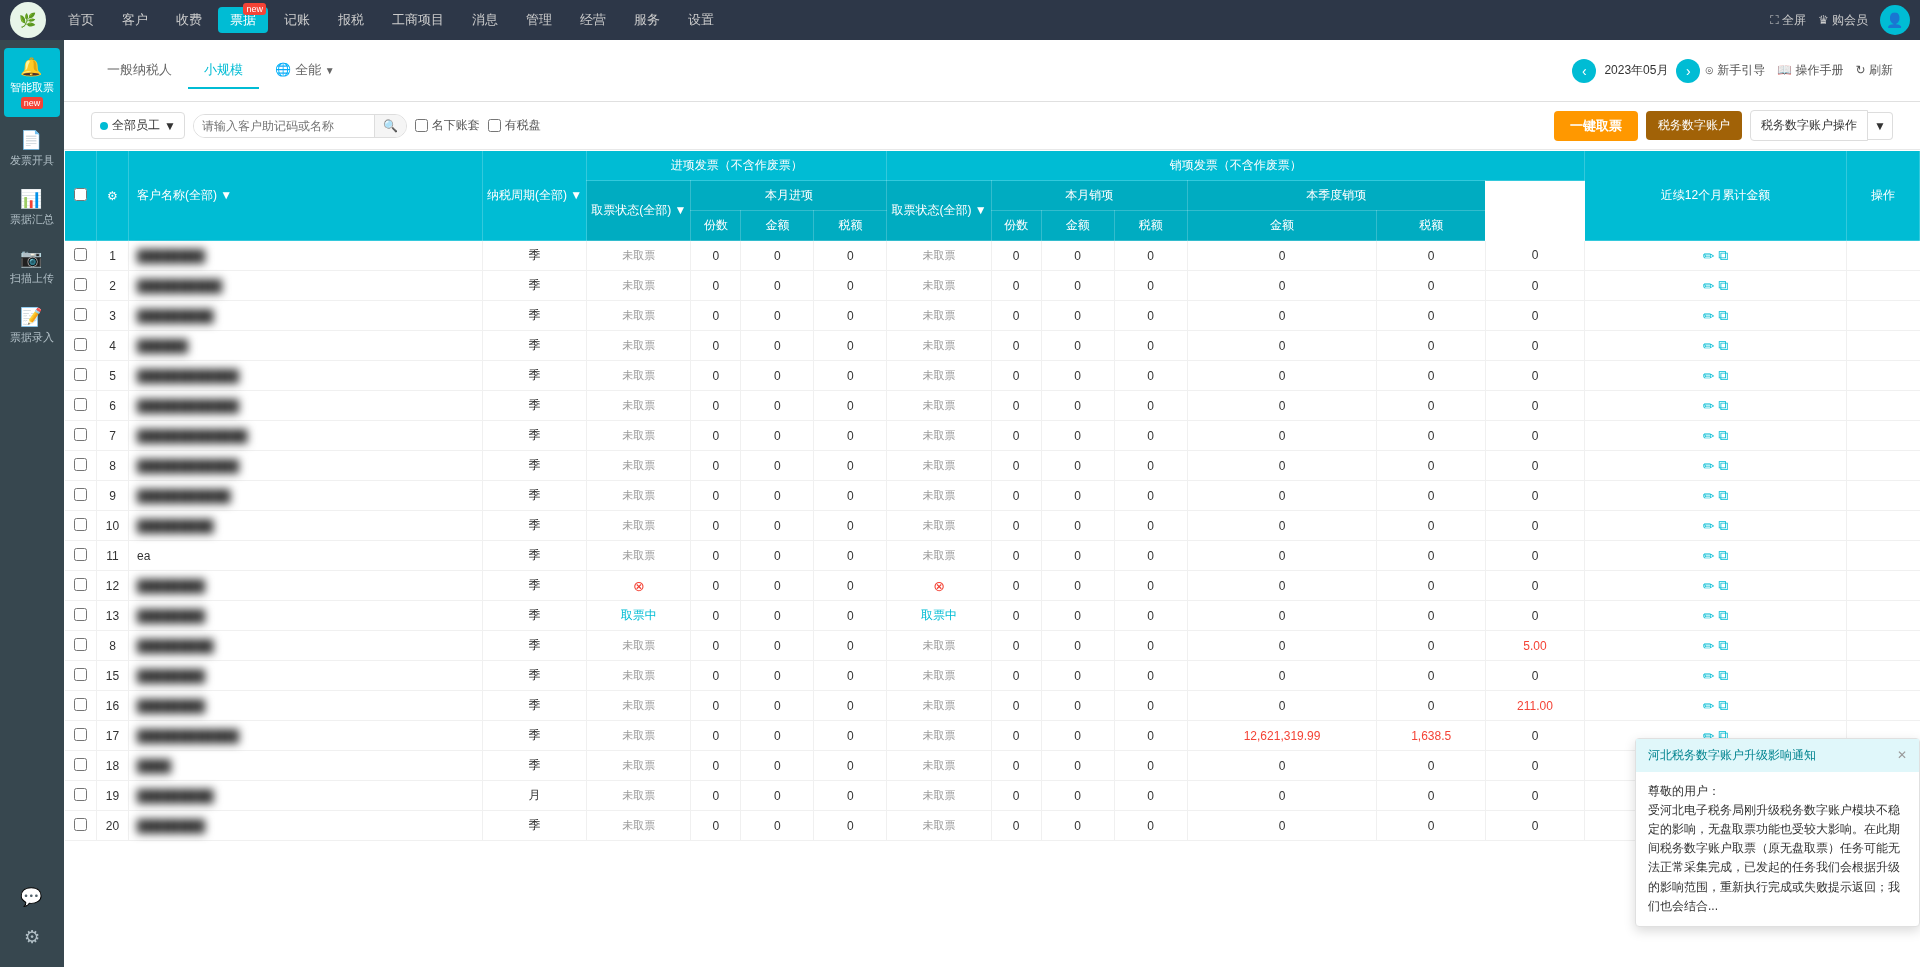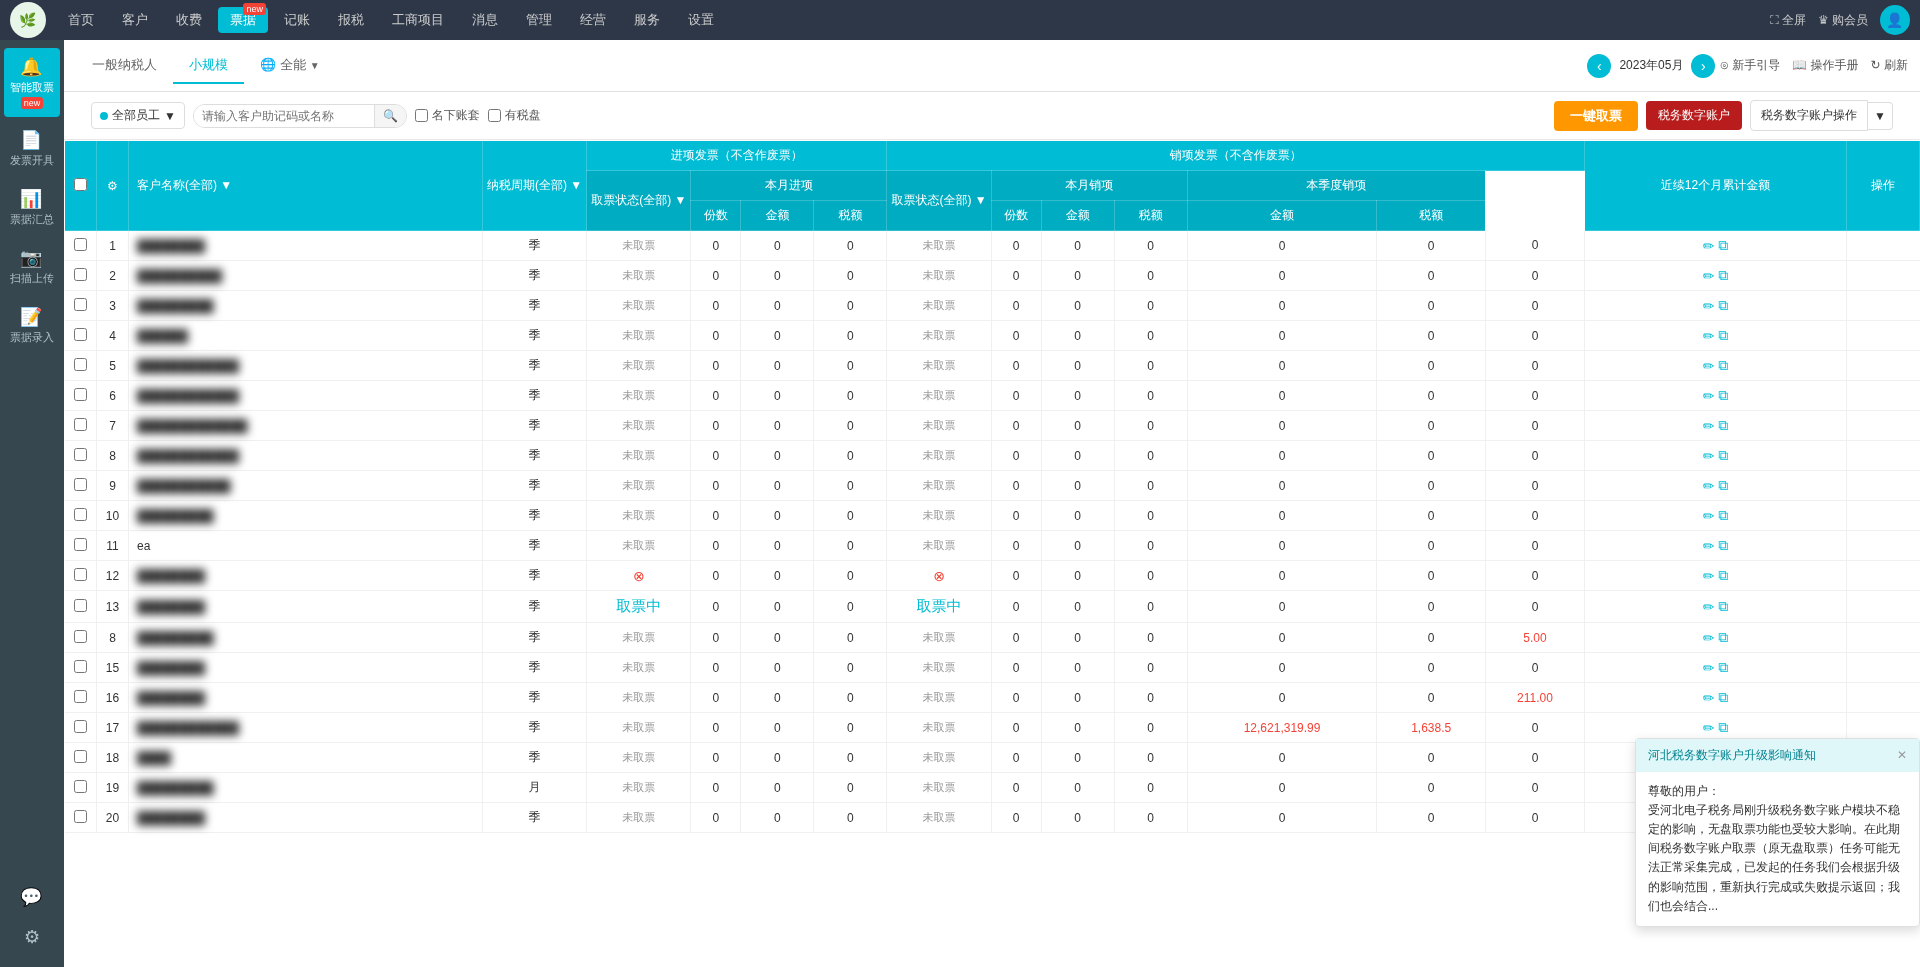--- a/index.html
+++ b/index.html
@@ -107,23 +107,23 @@
       flex-direction: column;
       overflow: hidden;
       background: #f5f5f5;
     }
 
     
     .sub-tabs {
       background: #fff;
       display: flex;
       align-items: center;
-      padding: 0 12px;
+      padding: 0 27px;
       border-bottom: 1px solid #e0e0e0;
-      height: 52px;
+      height: 62px;
       gap: 4px;
     }
     .sub-tab {
       padding: 8px 16px;
       cursor: pointer;
       color: #666;
       border-bottom: 2px solid transparent;
       font-size: 13px;
     }
     .sub-tab.active { color: #00bcd4; border-bottom: 2px solid #00bcd4; }
@@ -168,21 +168,21 @@
       display: flex; align-items: center; gap: 4px; cursor: pointer; font-size: 12px; color: #555;
     }
     .toolbar-right {
       margin-left: auto; display: flex; align-items: center; gap: 8px;
     }
     .btn-primary {
       background: #ff9800; color: #fff; border: none; padding: 6px 16px;
       border-radius: 4px; cursor: pointer; font-size: 13px; font-weight: bold;
     }
     .btn-teal {
-      background: #b91c1c; color: #fff; border: none; padding: 6px 12px;
+      background: #a16207; color: #fff; border: none; padding: 6px 12px;
       border-radius: 4px; cursor: pointer; font-size: 12px;
     }
     .btn-with-arrow {
       display: flex; align-items: center; gap: 0;
     }
     .btn-with-arrow .main-part {
       background: #fff; color: #333; border: 1px solid #ddd;
       padding: 6px 10px; border-radius: 4px 0 0 4px; cursor: pointer; font-size: 12px;
     }
     .btn-with-arrow .arrow-part {
@@ -218,21 +218,21 @@
     tbody tr td {
       text-align: center;
       padding: 6px 4px;
       border-right: 1px solid #f0f0f0;
       white-space: nowrap;
     }
     td.left-align { text-align: left; }
     .tag-weiqupiao {
       color: #999; font-size: 11px;
     }
-    .tag-qupiaoz { color: #00bcd4; font-size: 15px; }
+    .tag-qupiaoz { color: #00bcd4; font-size: 12px; }
     .icon-error { color: #f44336; font-size: 14px; }
     .action-icons { display: flex; align-items: center; justify-content: center; gap: 4px; }
     .action-icon { color: #00bcd4; cursor: pointer; font-size: 14px; }
     .red-text { color: #f44336; }
 
     
     .col-check { width: 32px; }
     .col-num { width: 32px; }
     .col-name { min-width: 160px; text-align: left !important; padding-left: 8px !important; }
     .col-period { width: 60px; }

